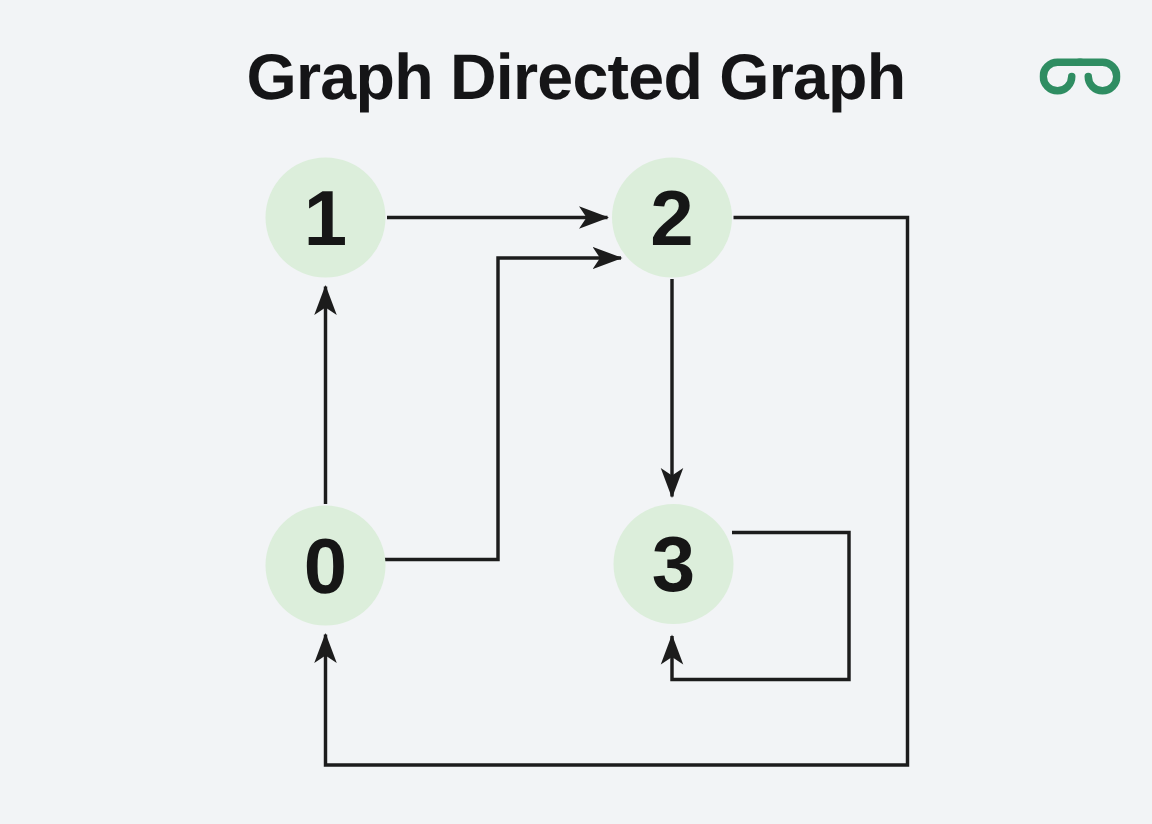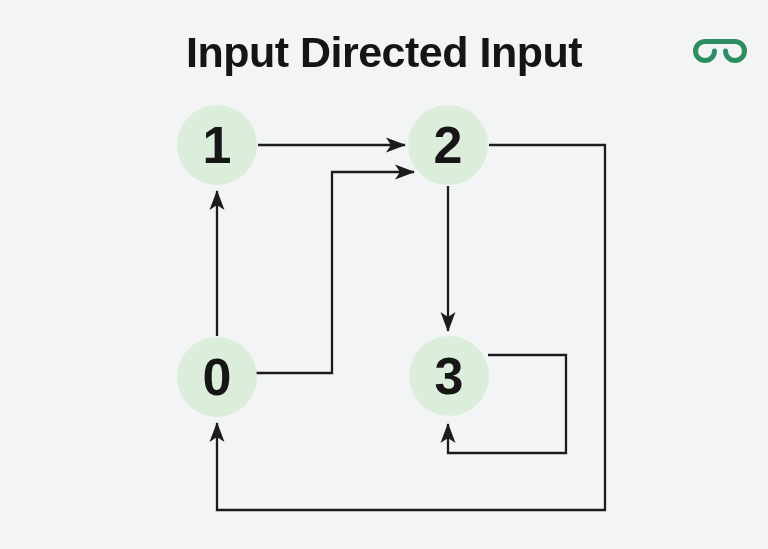--- a/index.html
+++ b/index.html
@@ -40,21 +40,21 @@
     font-size: 52px;
     font-weight: 800;
     text-anchor: middle;
   }
 </style>
 </head>
 <body>
 
 <div class="stage">
 
-  <h1 class="title">Input Directed Input</h1>
+  <h1 class="title">Graph Directed Graph</h1>
 
   <svg class="logo" viewBox="0 0 54 34" aria-hidden="true">
     <g fill="none" stroke-width="5" stroke-linecap="round" stroke="#2f8d62">
       <path d="M 27.5 11.5 H 12 A 9.5 9.5 0 1 0 21.5 21"></path>
       <path d="M 26.5 11.5 H 42 A 9.5 9.5 0 1 1 32.5 21"></path>
     </g>
   </svg>
 
   <svg class="graph" viewBox="0 0 768 549">
     <defs>

